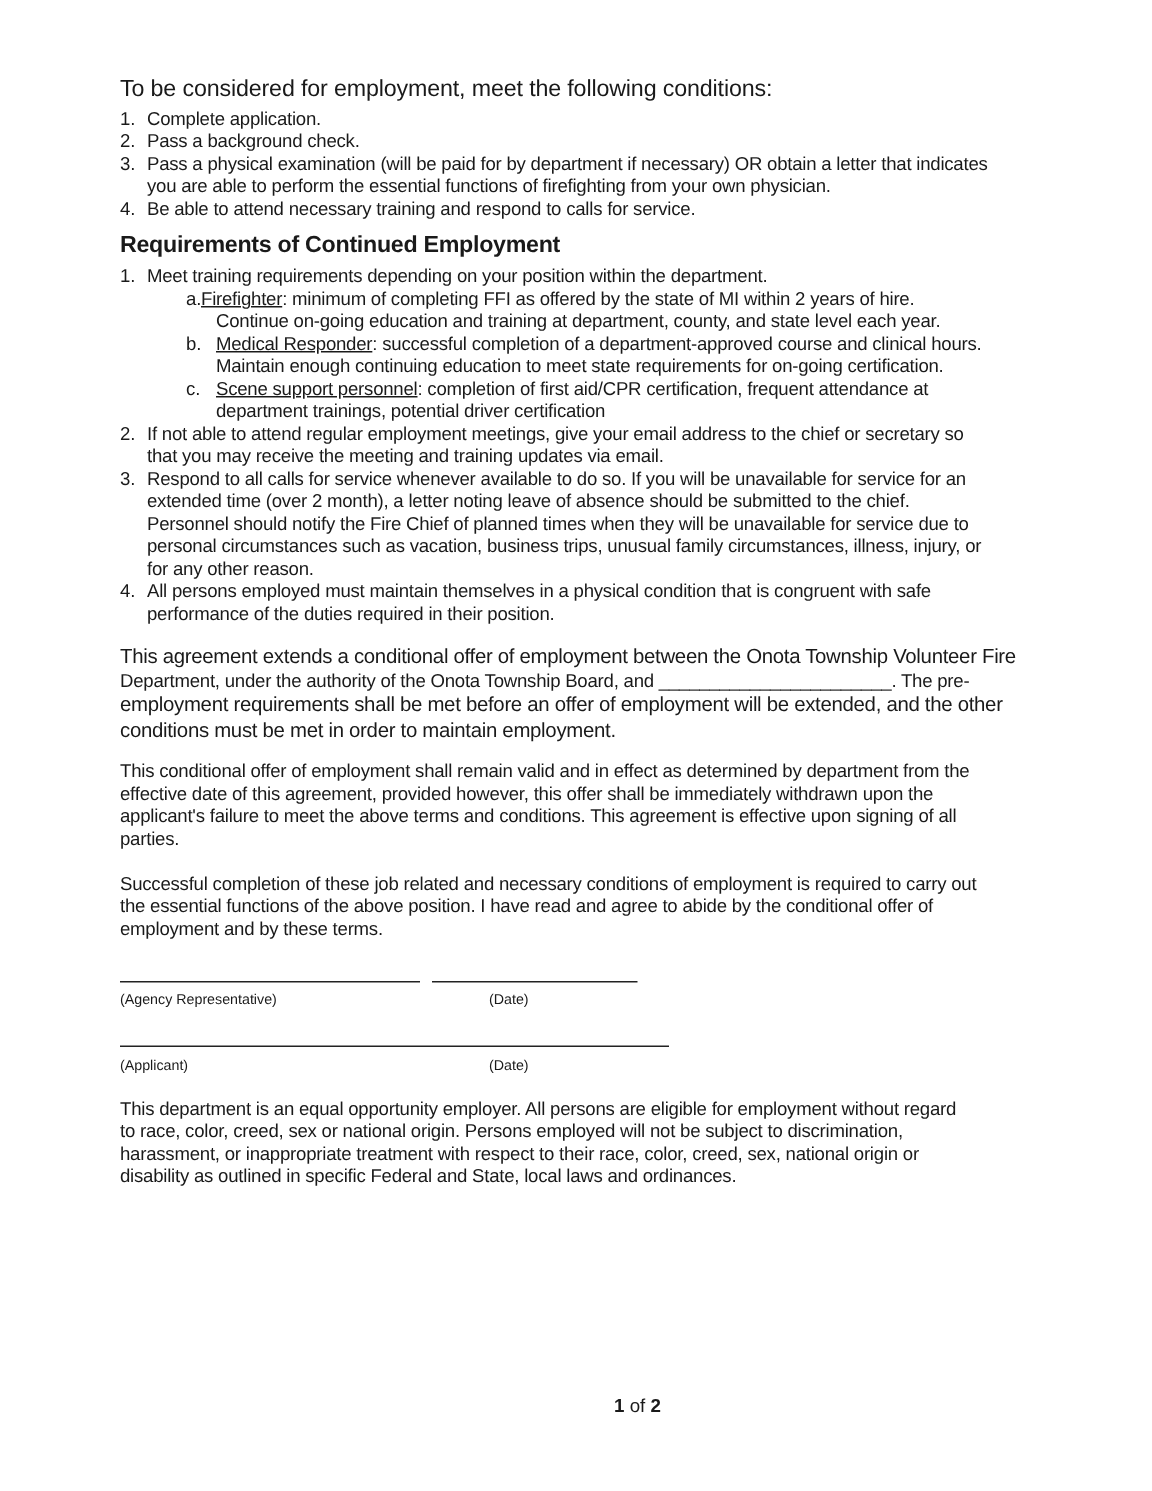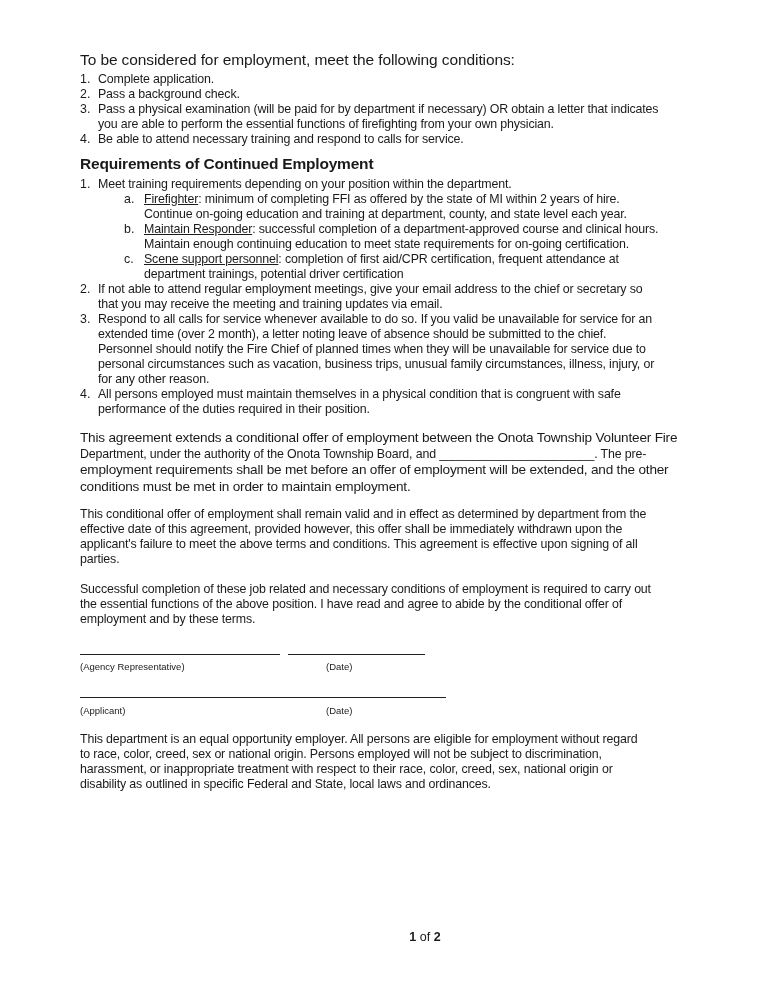--- a/index.html
+++ b/index.html
@@ -33,37 +33,37 @@
   <span class="line" style="left:18px;top:117px">you are able to perform the essential functions of firefighting from your own physician.</span>
   <span class="num" style="left:0;top:132px">4.</span>
   <span class="line" style="left:18px;top:132px">Be able to attend necessary training and respond to calls for service.</span>
 
   <div class="h2">Requirements of Continued Employment</div>
 
   <span class="num" style="left:0;top:177px">1.</span>
   <span class="line" style="left:18px;top:177px">Meet training requirements depending on your position within the department.</span>
 
   <span class="num" style="left:44px;top:192px">a.</span>
-  <span class="line" style="left:64px;top:192px"><span class="u">Firefighter</span><span>: minimum of completing FFI as offered by the state of MI within 2 years of hire.</span></span>
+  <span class="line" style="left:54px;top:192px"><span class="u">Firefighter</span><span>: minimum of completing FFI as offered by the state of MI within 2 years of hire.</span></span>
   <span class="line" style="left:64px;top:207px">Continue on-going education and training at department, county, and state level each year.</span>
 
   <span class="num" style="left:44px;top:222px">b.</span>
-  <span class="line" style="left:64px;top:222px"><span class="u">Maintain Responder</span><span>: successful completion of a department-approved course and clinical hours.</span></span>
+  <span class="line" style="left:64px;top:222px"><span class="u">Medical Responder</span><span>: successful completion of a department-approved course and clinical hours.</span></span>
   <span class="line" style="left:64px;top:237px">Maintain enough continuing education to meet state requirements for on-going certification.</span>
 
   <span class="num" style="left:44px;top:252px">c.</span>
   <span class="line" style="left:64px;top:252px"><span class="u">Scene support personnel</span><span>: completion of first aid/CPR certification, frequent attendance at</span></span>
   <span class="line" style="left:64px;top:267px">department trainings, potential driver certification</span>
 
   <span class="num" style="left:0;top:282px">2.</span>
   <span class="line" style="left:18px;top:282px">If not able to attend regular employment meetings, give your email address to the chief or secretary so</span>
   <span class="line" style="left:18px;top:297px">that you may receive the meeting and training updates via email.</span>
 
   <span class="num" style="left:0;top:312px">3.</span>
-  <span class="line" style="left:18px;top:312px">Respond to all calls for service whenever available to do so.  If you valid be unavailable for service for an</span>
+  <span class="line" style="left:18px;top:312px">Respond to all calls for service whenever available to do so.  If you will be unavailable for service for an</span>
   <span class="line" style="left:18px;top:327px">extended time (over 2 month), a letter noting leave of absence should be submitted to the chief.</span>
   <span class="line" style="left:18px;top:342px">Personnel should notify the Fire Chief of planned times when they will be unavailable for service due to</span>
   <span class="line" style="left:18px;top:357px">personal circumstances such as vacation, business trips, unusual family circumstances, illness, injury, or</span>
   <span class="line" style="left:18px;top:372px">for any other reason.</span>
 
   <span class="num" style="left:0;top:387px">4.</span>
   <span class="line" style="left:18px;top:387px">All persons employed must maintain themselves in a physical condition that is congruent with safe</span>
   <span class="line" style="left:18px;top:402px">performance of the duties required in their position.</span>
 
   <span class="line big" style="left:0;top:430px">This agreement extends a conditional offer of employment between the Onota Township Volunteer Fire</span>

